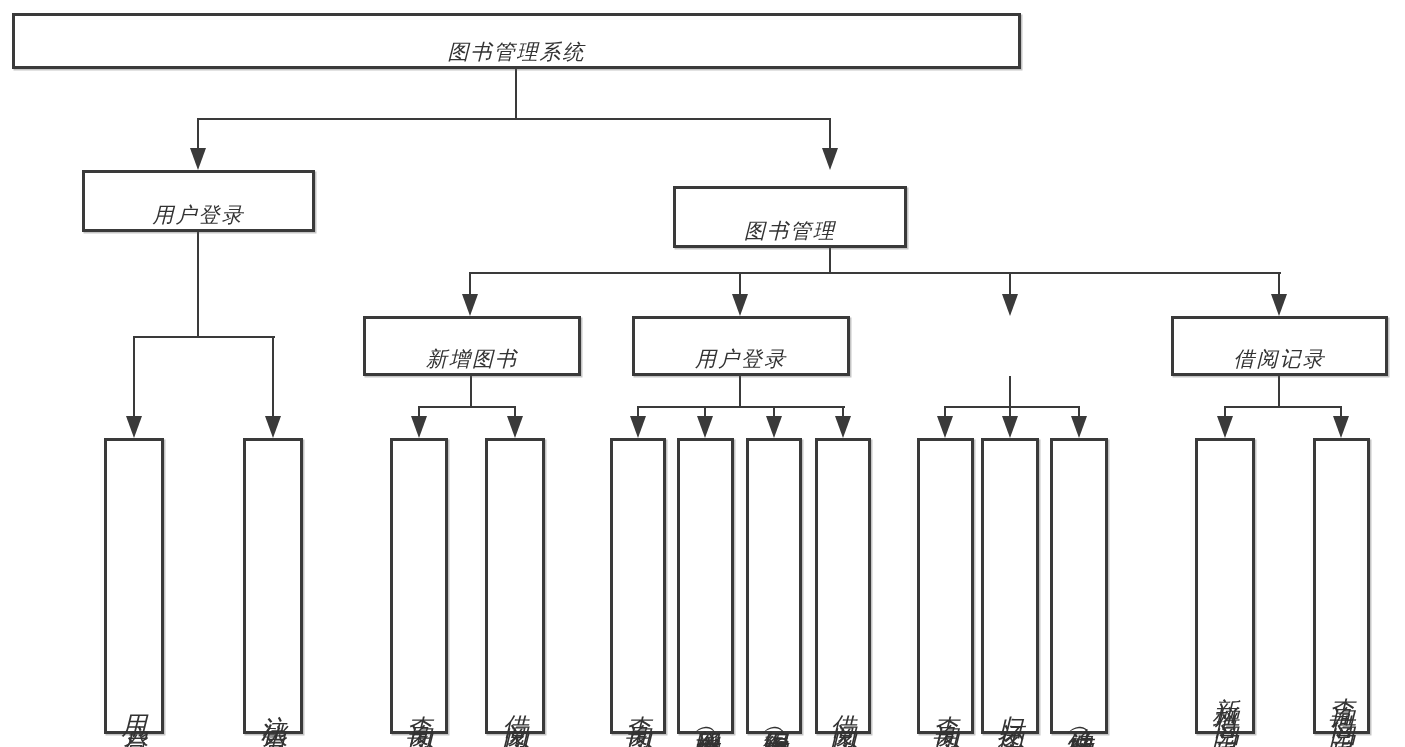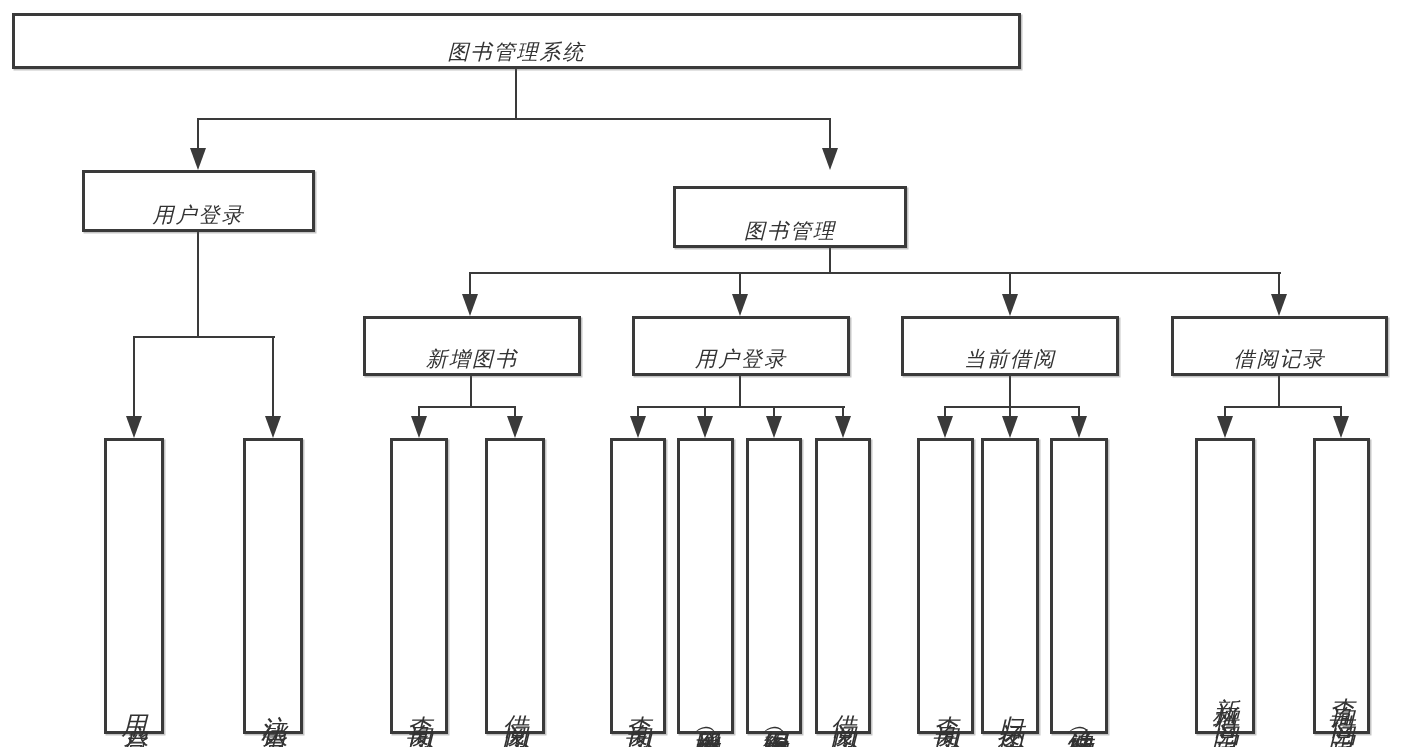--- a/index.html
+++ b/index.html
@@ -70,23 +70,20 @@
   </div>
 
   <div class="node hnode" style="left:363px;top:316px;width:218px;height:60px;">
     <span>新增图书</span>
   </div>
 
   <div class="node hnode" style="left:632px;top:316px;width:218px;height:60px;">
     <span>用户登录</span>
   </div>
 
-  <div class="node hnode" style="left:901px;top:316px;width:218px;height:60px;">
-    <span>当前借阅</span>
-  </div>
 
   <div class="node hnode" style="left:1171px;top:316px;width:217px;height:60px;">
     <span>借阅记录</span>
   </div>
 
   <div class="node leaf" style="left:104px;top:438px;width:60px;height:296px;">
     <span class="vtext">用户登录</span>
   </div>
   <div class="node leaf" style="left:243px;top:438px;width:60px;height:296px;">
     <span class="vtext">注销登录</span>

